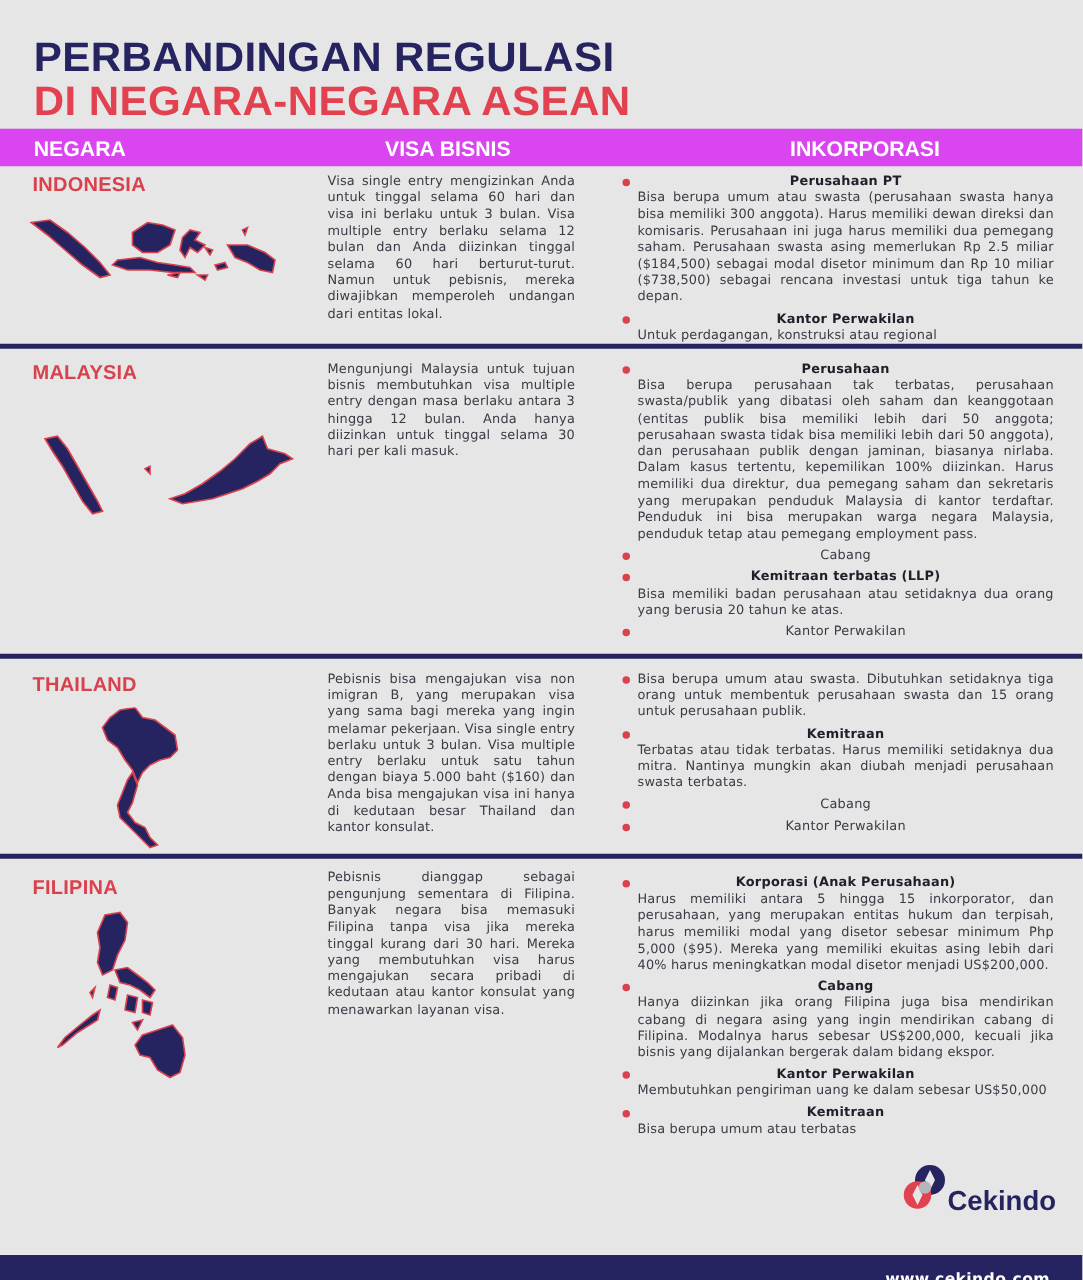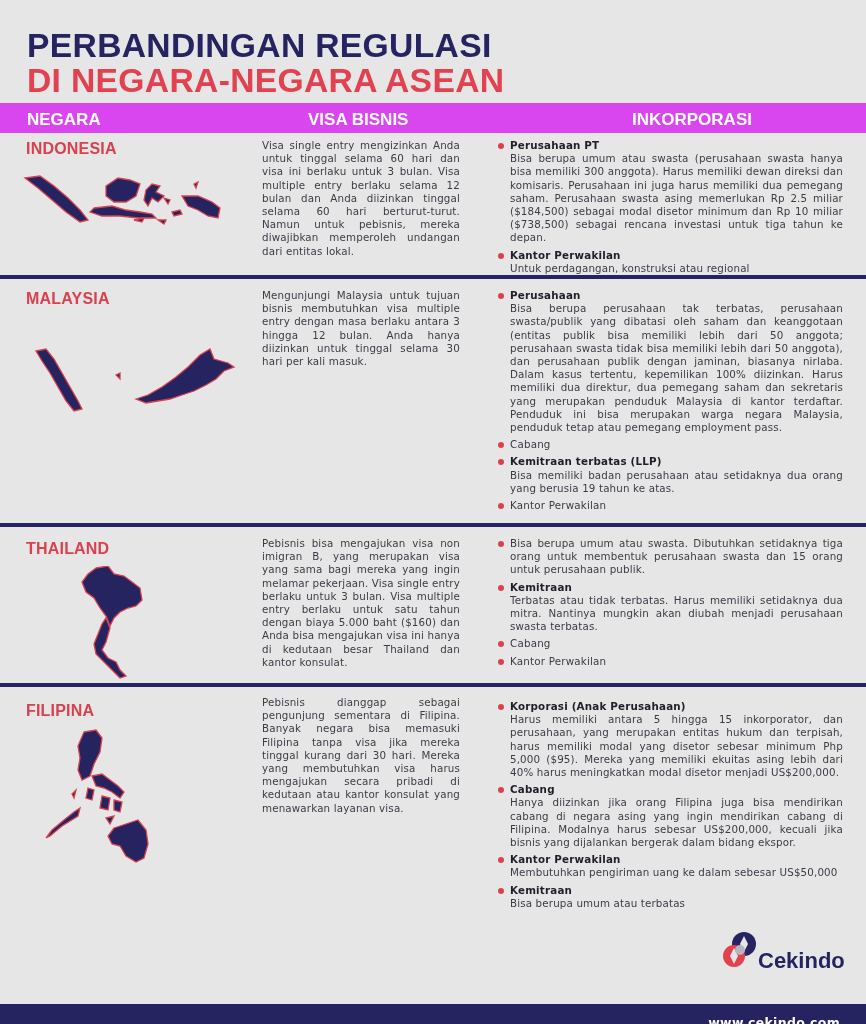--- a/index.html
+++ b/index.html
@@ -50,20 +50,21 @@
   }
   .inc { position: absolute; left: 496px; width: 347px; }
   .item { position: relative; padding-left: 14px; margin-bottom: 4px; }
   .item .dot {
     position: absolute; left: 2px; top: 4px; width: 6px; height: 6px;
     border-radius: 50%; background: #d9414d;
   }
   .item .ititle {
     font-weight: 700; font-size: 10.3px; line-height: 13.2px; color: #1f1f2a;
     letter-spacing: 0.2px;
+    text-align: center;
   }
   .item .ititle.plain { font-weight: 400; color: #3b3b45; }
   .item .idesc {
     font-size: 10.3px; line-height: 13.2px; color: #3b3b45;
     text-align: justify; letter-spacing: 0.15px;
   }
 
   .logo { position: absolute; left: 722px; top: 930px; width: 120px; height: 48px; }
   .logo-text {
     position: absolute; left: 36px; top: 18px;
@@ -143,21 +144,21 @@
       <div class="ititle">Perusahaan</div>
       <div class="idesc">Bisa berupa perusahaan tak terbatas, perusahaan swasta/publik yang dibatasi oleh saham dan keanggotaan (entitas publik bisa memiliki lebih dari 50 anggota; perusahaan swasta tidak bisa memiliki lebih dari 50 anggota), dan perusahaan publik dengan jaminan, biasanya nirlaba. Dalam kasus tertentu, kepemilikan 100% diizinkan. Harus memiliki dua direktur, dua pemegang saham dan sekretaris yang merupakan penduduk Malaysia di kantor terdaftar. Penduduk ini bisa merupakan warga negara Malaysia, penduduk tetap atau pemegang employment pass.</div>
     </div>
     <div class="item">
       <span class="dot"></span>
       <div class="ititle plain">Cabang</div>
     </div>
     <div class="item">
       <span class="dot"></span>
       <div class="ititle">Kemitraan terbatas (LLP)</div>
-      <div class="idesc">Bisa memiliki badan perusahaan atau setidaknya dua orang yang berusia 19 tahun ke atas.</div>
+      <div class="idesc">Bisa memiliki badan perusahaan atau setidaknya dua orang yang berusia 20 tahun ke atas.</div>
     </div>
     <div class="item">
       <span class="dot"></span>
       <div class="ititle plain">Kantor Perwakilan</div>
     </div>
   </div>
 </div>
 <div class="divider" style="top:523px"></div>
 
 <div>

